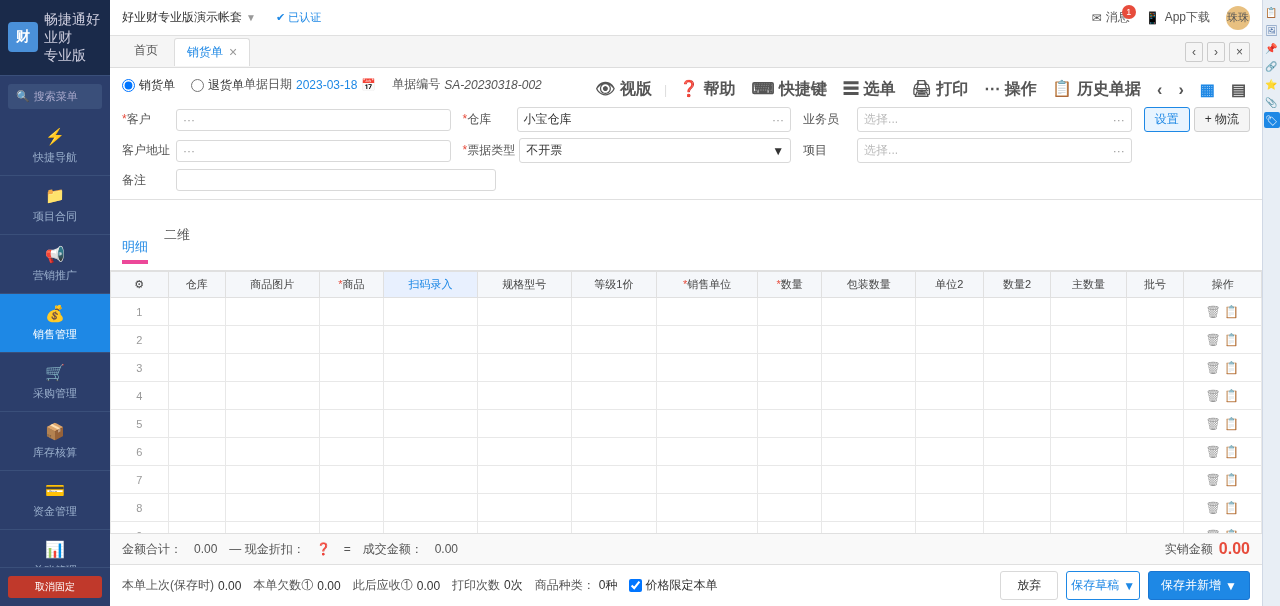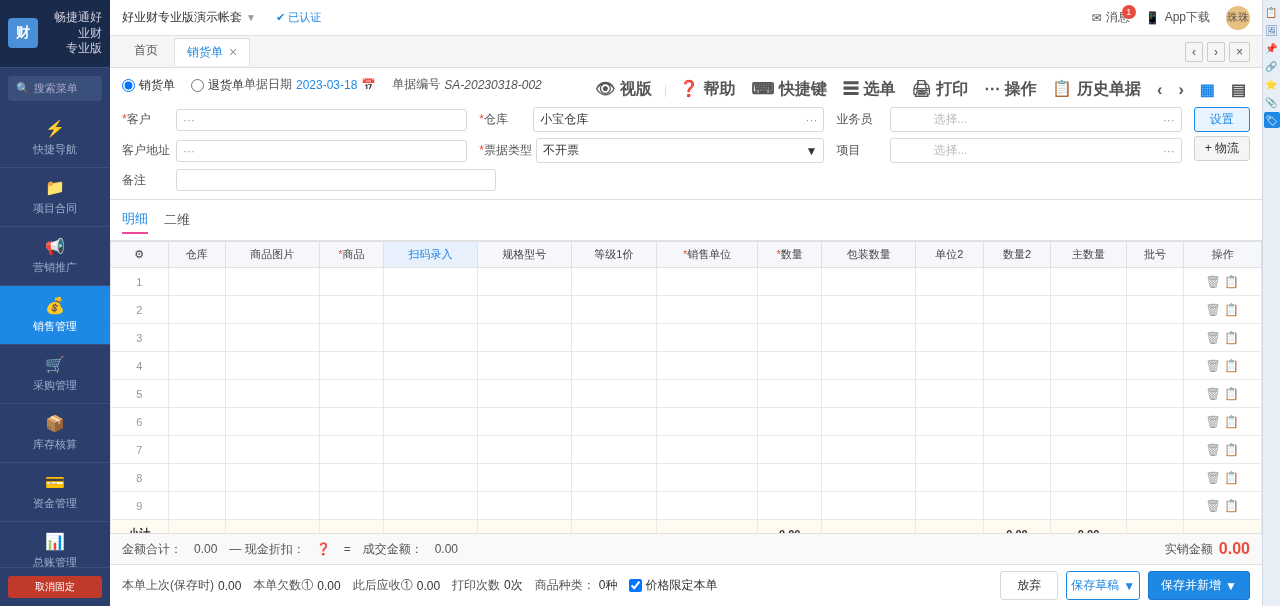--- a/index.html
+++ b/index.html
@@ -2,21 +2,21 @@
 <html><head>
   <meta charset="utf-8">
   <style>
     * { box-sizing: border-box; margin: 0; padding: 0; }
     body { font-family: 'Microsoft YaHei', Arial, sans-serif; font-size: 12px; background: #f0f2f5; color: #333; width: 1280px; height: 606px; overflow: hidden; display: flex; }
 
     
     .sidebar { width: 110px; background: #2c3e6b; height: 100%; display: flex; flex-direction: column; flex-shrink: 0; }
     .sidebar-logo { background: #1a2a4a; padding: 10px 8px; display: flex; align-items: center; gap: 6px; color: #fff; font-size: 11px; border-bottom: 1px solid #3a4f7a; }
     .sidebar-logo-icon { width: 30px; height: 30px; background: #4a90d9; border-radius: 4px; display: flex; align-items: center; justify-content: center; color: #fff; font-size: 14px; font-weight: bold; flex-shrink: 0; }
-    .sidebar-logo-text { font-size: 12px; color: #ccd; line-height: 1.3; text-align: right; }
+    .sidebar-logo-text { font-size: 14px; color: #ccd; line-height: 1.3; }
     .sidebar-search { padding: 8px; }
     .sidebar-search-btn { width: 100%; background: #3a4f7a; border: none; color: #aac; padding: 5px 8px; border-radius: 3px; cursor: pointer; font-size: 11px; display: flex; align-items: center; gap: 4px; }
     .sidebar-nav { flex: 1; overflow-y: auto; }
     .sidebar-item { display: flex; flex-direction: column; align-items: center; padding: 10px 4px; cursor: pointer; color: #9aafcc; border-bottom: 1px solid #3a4f7a; font-size: 11px; gap: 4px; }
     .sidebar-item.active { background: #1e88e5; color: #fff; }
     .sidebar-item-icon { font-size: 16px; }
     .sidebar-bottom { padding: 8px; border-top: 1px solid #3a4f7a; }
     .sidebar-cancel { background: #c0392b; color: #fff; border: none; padding: 4px 8px; border-radius: 3px; cursor: pointer; font-size: 10px; width: 100%; }
 
     
@@ -48,30 +48,30 @@
     .doc-info { display: flex; align-items: center; gap: 16px; font-size: 12px; color: #555; margin-bottom: 10px; }
     .doc-info-item { display: flex; align-items: center; gap: 4px; }
     .doc-toolbar { display: flex; align-items: center; gap: 8px; margin-left: auto; }
     .toolbar-btn { display: flex; align-items: center; gap: 3px; cursor: pointer; color: #555; font-size: 16px; padding: 2px 4px; font-weight: bold; }
     .form-field { display: flex; align-items: center; gap: 4px; }
     .field-label { color: #555; font-size: 12px; white-space: nowrap; min-width: 50px; }
     .field-required { color: #e74c3c; }
     .field-input { flex: 1; border: 1px solid #d9d9d9; border-radius: 3px; padding: 3px 6px; font-size: 12px; color: #333; background: #fff; min-width: 80px; display: flex; align-items: center; justify-content: space-between; }
     .field-dots { color: #999; cursor: pointer; }
     .field-select { flex: 1; border: 1px solid #d9d9d9; border-radius: 3px; padding: 3px 6px; font-size: 12px; background: #fff; display: flex; align-items: center; justify-content: space-between; }
-    .field-placeholder { color: #bbb; margin-left: 36px; }
+    .field-placeholder { color: #bbb; }
     .note-input { border: 1px solid #d9d9d9; border-radius: 3px; padding: 3px 6px; font-size: 12px; width: 300px; }
-    .side-buttons { display: flex; flex-direction: column; gap: 4px; }
+    .side-buttons { display: flex; gap: 4px; }
     .side-btn { background: #f5f5f5; border: 1px solid #d0d0d0; color: #333; padding: 3px 10px; border-radius: 3px; cursor: pointer; font-size: 12px; white-space: nowrap; }
     .side-btn-blue { background: #e8f4ff; border-color: #1e88e5; color: #1e88e5; }
 
     
     .data-tabs { display: flex; align-items: center; gap: 16px; padding: 6px 12px; background: #fff; border-bottom: 1px solid #e0e0e0; }
     .data-tab { cursor: pointer; padding: 4px 0; font-size: 13px; color: #555; }
-    .data-tab.active { color: #1e88e5; border-bottom: 2px solid #ec4899; }
+    .data-tab.active { color: #1e88e5; border-bottom: 4px solid #ec4899; margin-top: 28px; }
 
     
     .table-wrap { flex: 1; overflow: auto; background: #fff; }
     table { width: 100%; border-collapse: collapse; font-size: 11px; }
     table th { background: #f5f7fa; border: 1px solid #e0e0e0; padding: 5px 6px; text-align: center; white-space: nowrap; color: #444; font-weight: normal; position: sticky; top: 0; z-index: 2; }
     table td { border: 1px solid #e8e8e8; padding: 4px 6px; text-align: center; height: 28px; }
     .row-num { color: #999; font-size: 11px; }
     .subtotal-row td { background: #fffbf0; font-weight: bold; }
     .action-icons { display: flex; align-items: center; justify-content: center; gap: 4px; }
     .action-icon { cursor: pointer; color: #999; font-size: 12px; }

